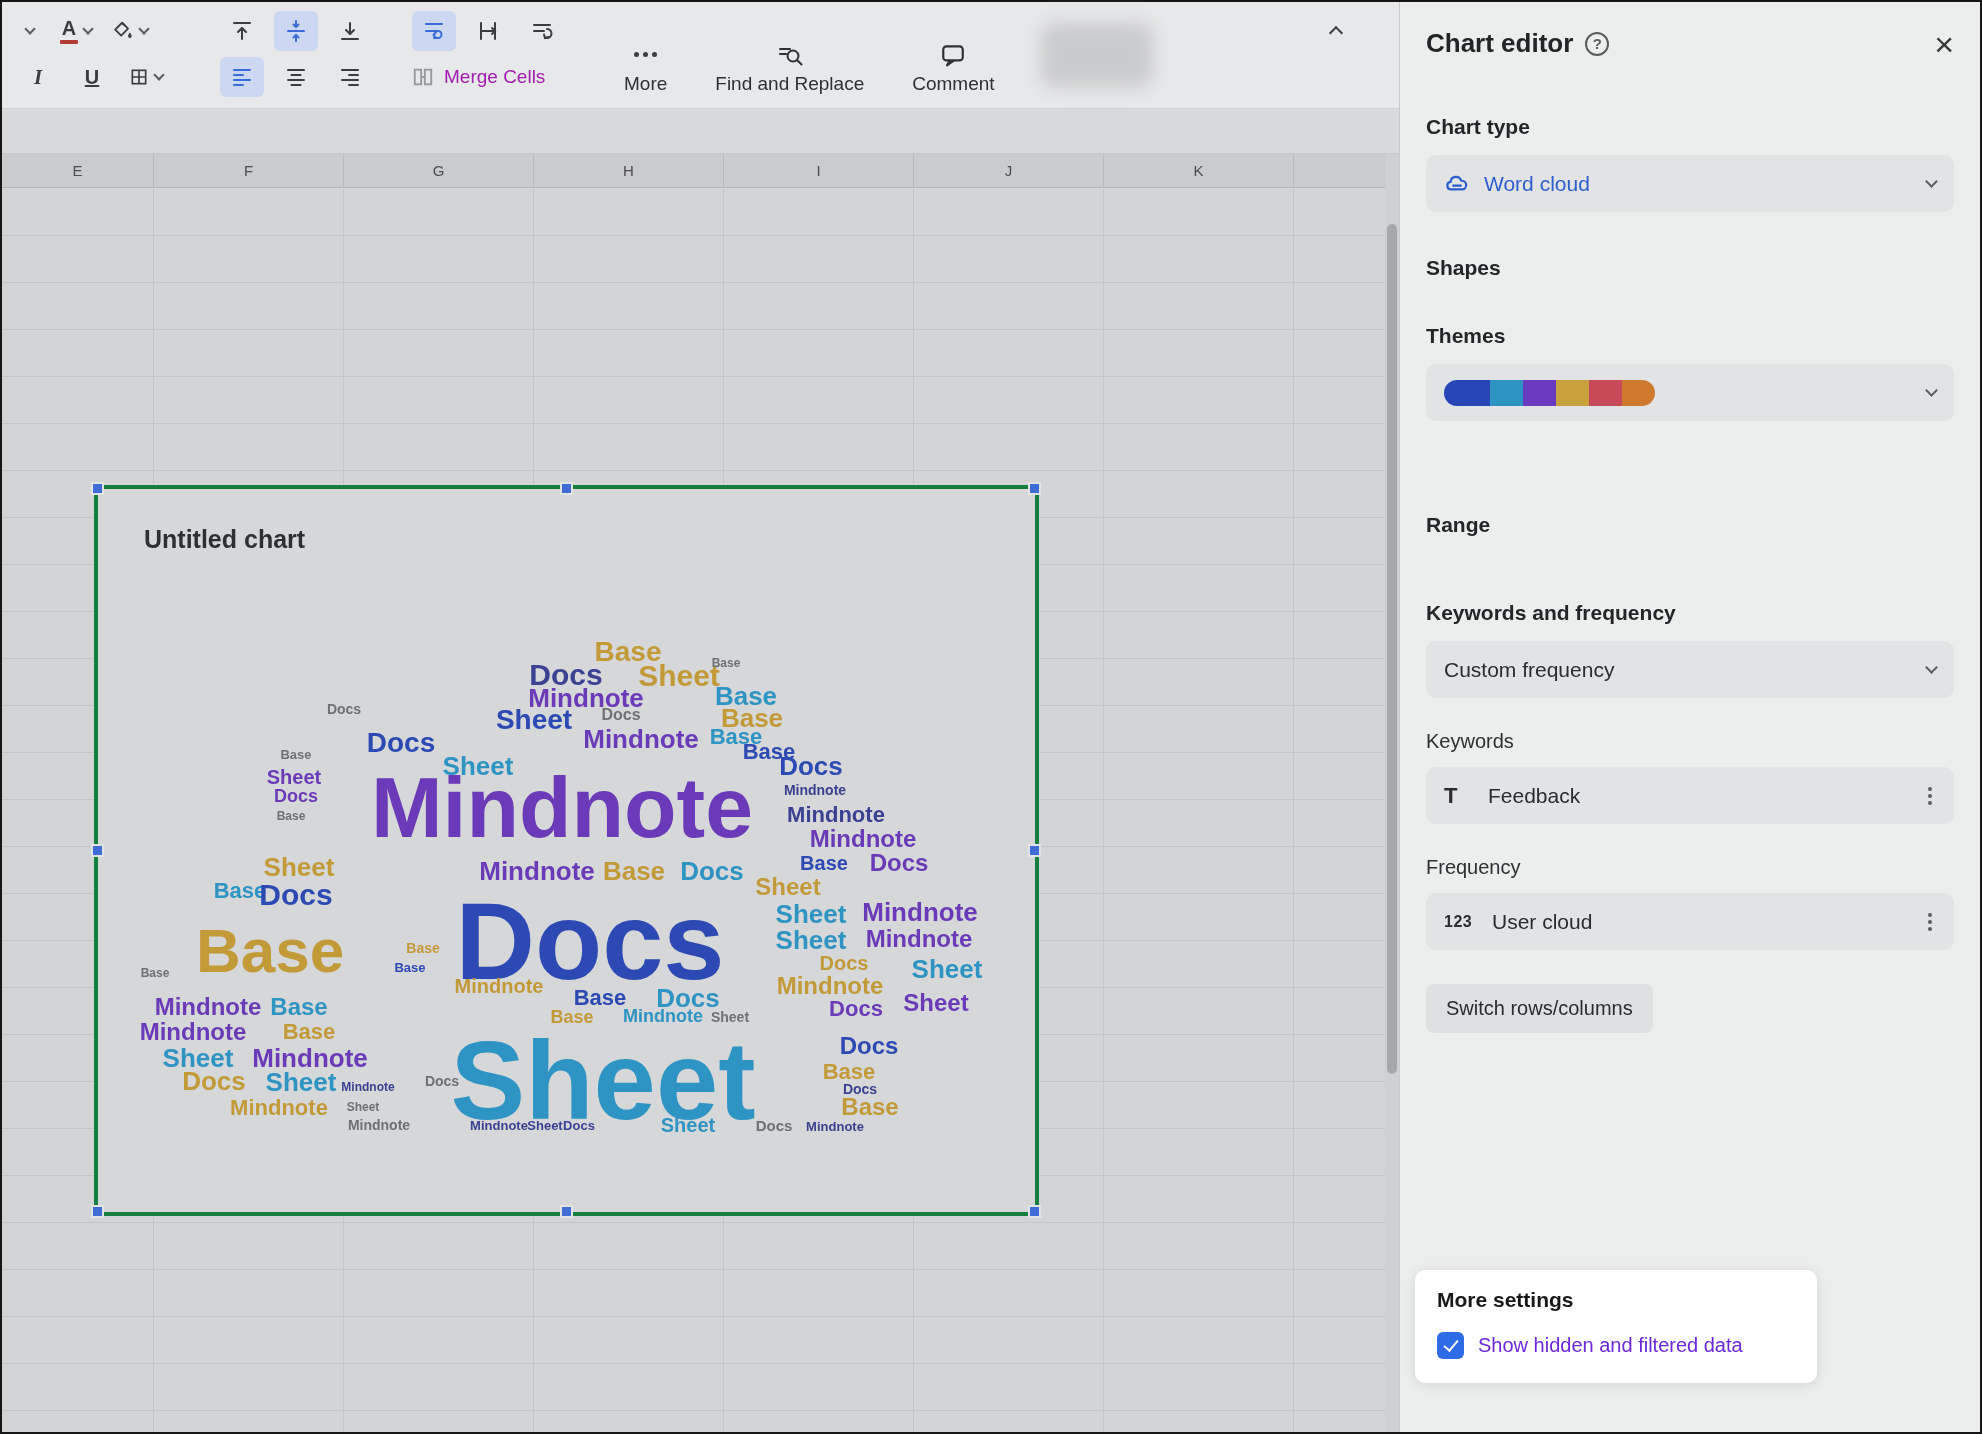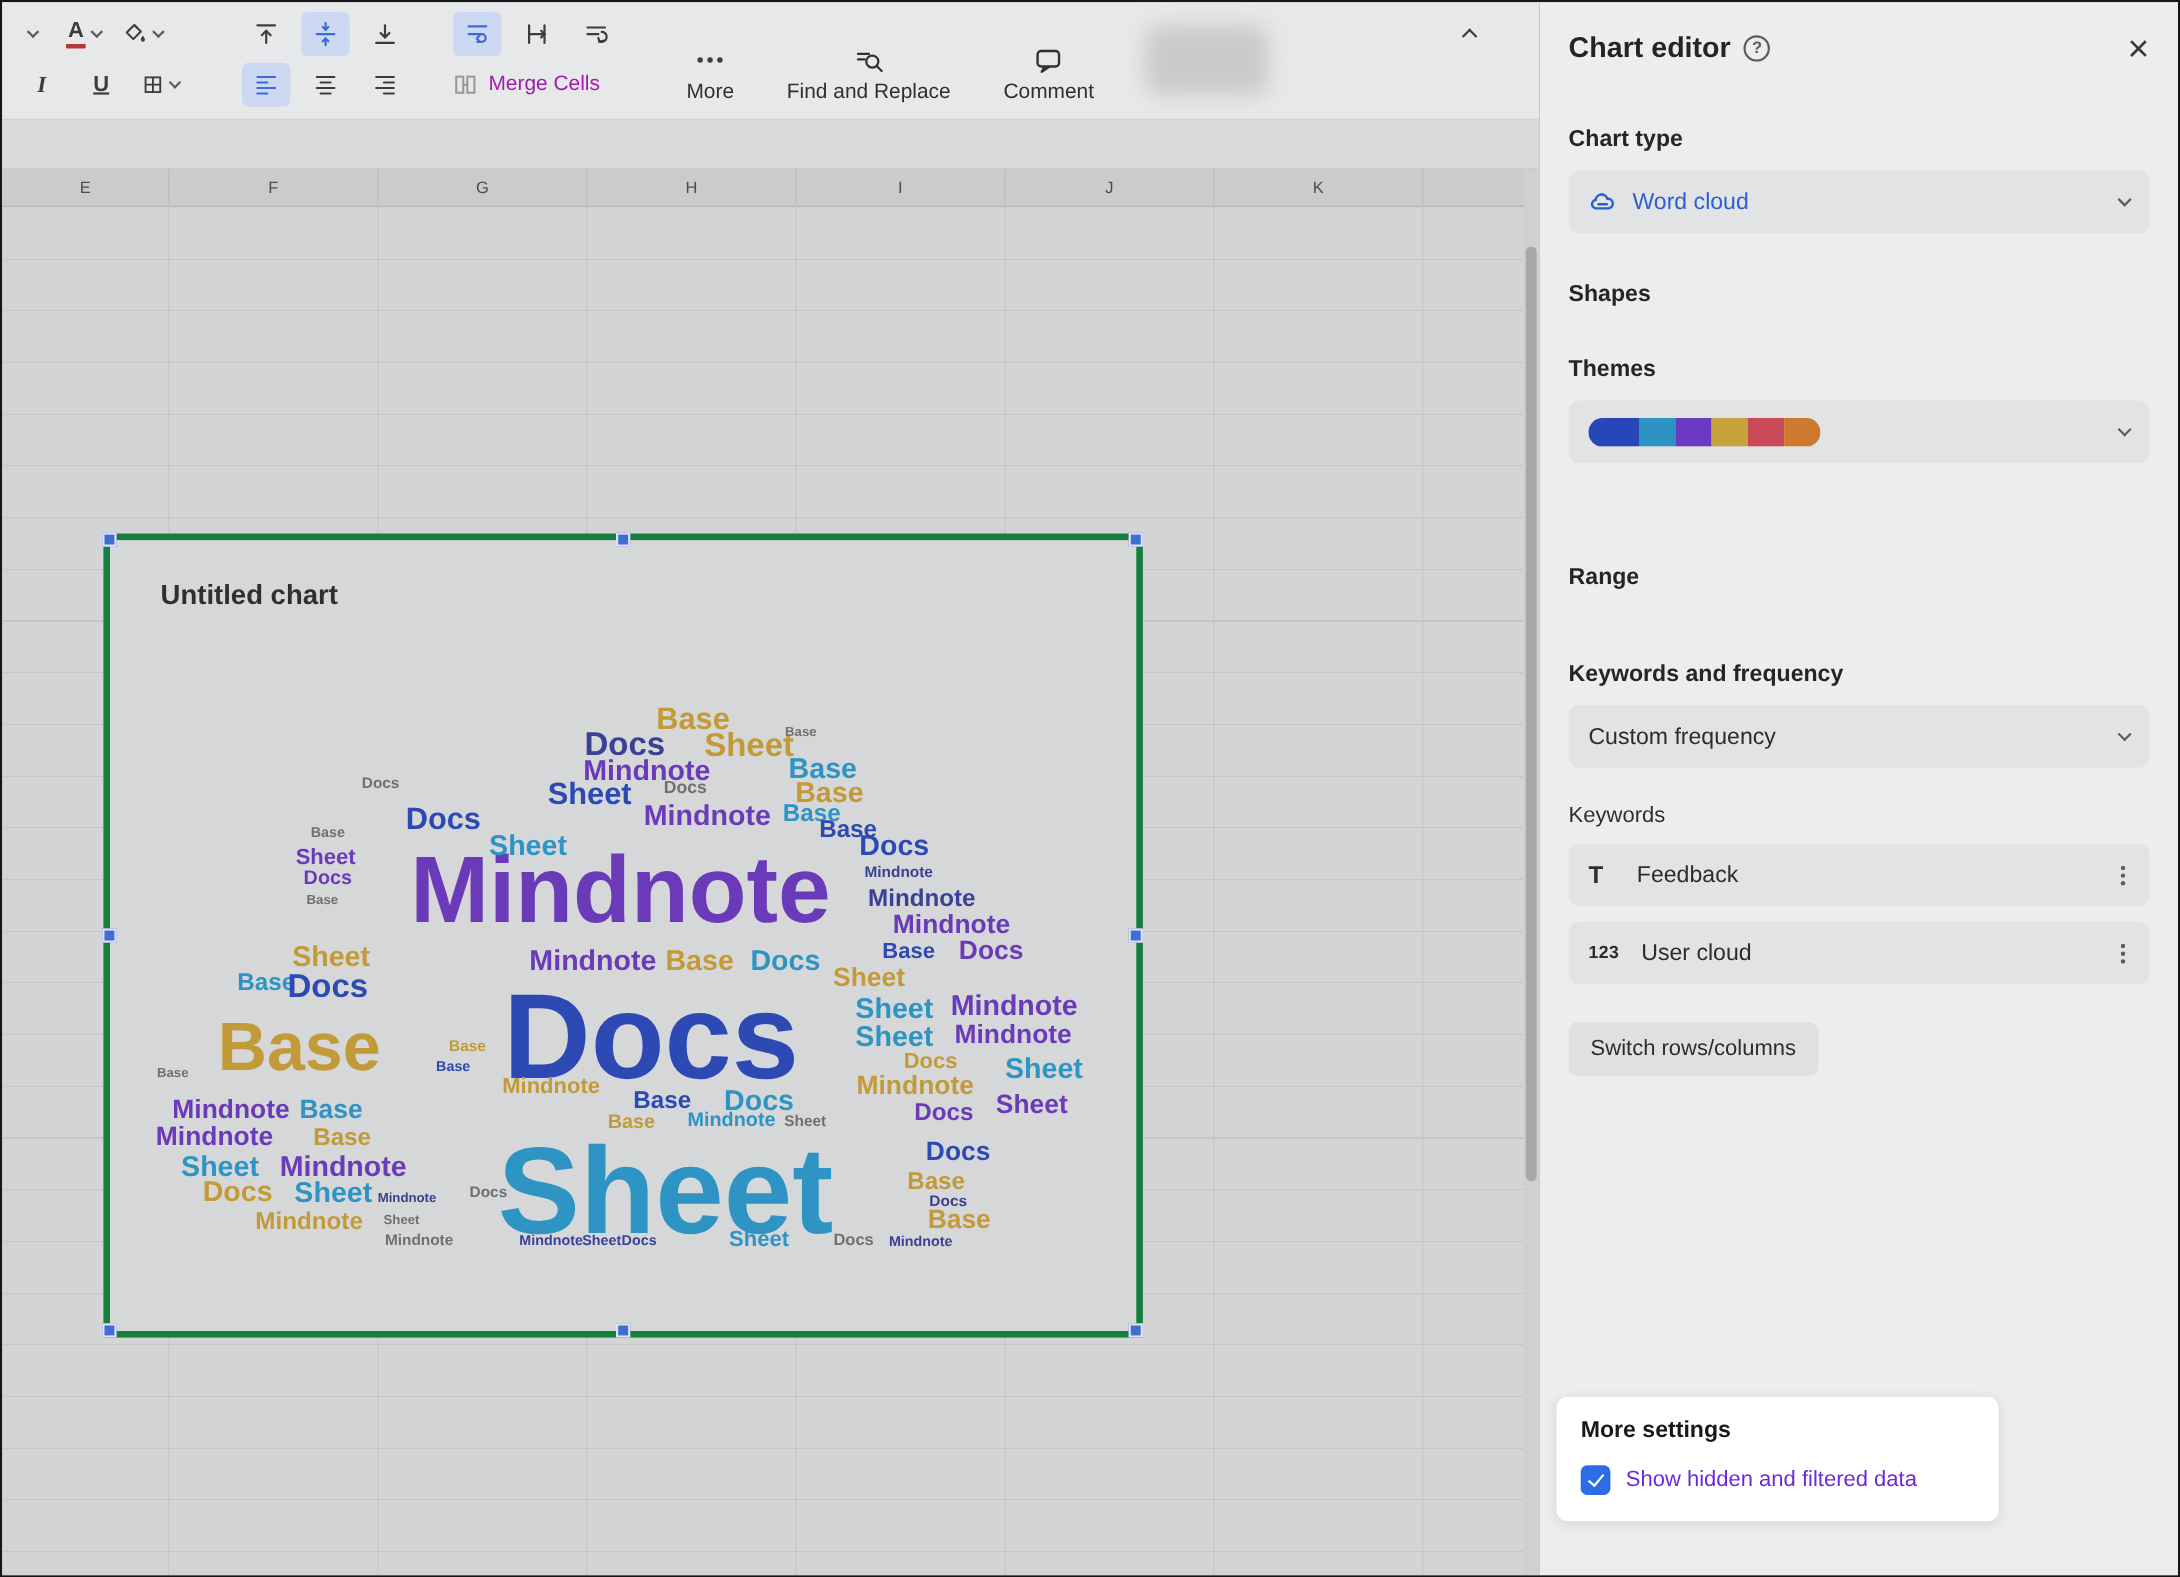--- a/index.html
+++ b/index.html
@@ -49,21 +49,21 @@
                      justify-content:center; font-size:15px; color:#4c4d4f; }
   .colheaders .col.fill { flex:1; border-right:none; }
   .gridwrap { position:absolute; left:0; top:80px; right:14px; bottom:0;
               background-image:repeating-linear-gradient(to bottom, transparent 0 46px, #c4c5c7 46px 47px); }
   .vline { position:absolute; top:0; bottom:0; width:1px; background:#c4c5c7; }
   .vscroll { position:absolute; right:0; top:45px; bottom:0; width:14px; background:#cfd0d2; }
   .vscroll .thumb { position:absolute; left:2px; right:2px; top:70px; height:850px; background:#a7a8aa; border-radius:7px; }
 
   
   .chart { position:absolute; left:92px; top:376px; width:945px; height:731px; background:#d6d7d9;
-           border:6px solid #15803d; }
+           border:4px solid #15803d; }
   .chart-title { position:absolute; left:46px; top:36px; font-size:25px; font-weight:700; color:#2e2f31; }
   .handle { position:absolute; width:13px; height:13px; background:#3f6cd6; border:2px solid #e2e3e5; }
   .word { position:absolute; transform:translate(-50%,-50%); font-weight:700; white-space:nowrap; line-height:1; }
 
   
   .panel { position:absolute; right:0; top:0; bottom:0; width:581px; background:#eceded;
            border-left:1px solid #c9cacb; padding:0 26px; }
   .panel-head { display:flex; align-items:center; margin-top:26px; }
   .panel-title { font-size:26px; font-weight:700; color:#232427; }
   .help { width:24px; height:24px; border:2px solid #5b5c5f; border-radius:50%; color:#5b5c5f;
@@ -423,20 +423,21 @@
     </div>
 
     <div class="sub-label">Keywords</div>
     <div class="field tight">
       <span class="t-icon">T</span>
       <span>Feedback</span>
       <span class="grow"></span>
       <span class="kebab"></span>
     </div>
 
+    <div class="sub-label">Frequency</div>
     <div class="field tight">
       <span class="n-icon">123</span>
       <span>User cloud</span>
       <span class="grow"></span>
       <span class="kebab"></span>
     </div>
 
     <div class="switch-btn">Switch rows/columns</div>
 
     <div class="spotlight">

